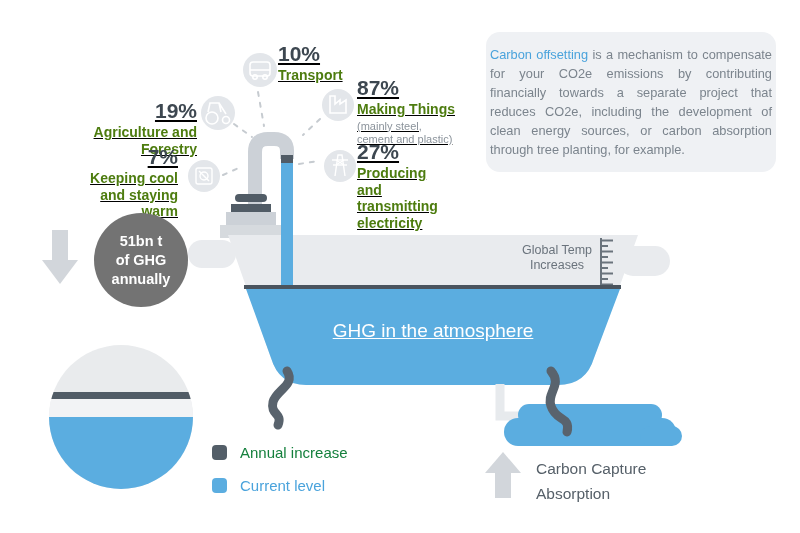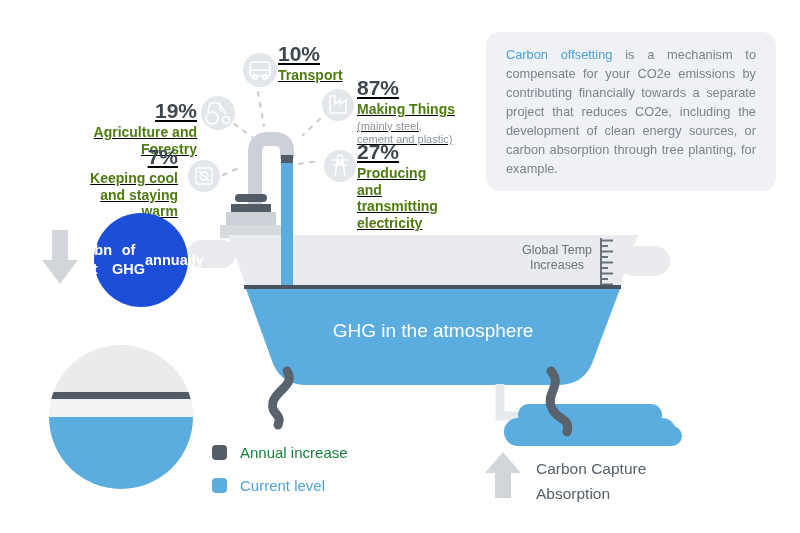--- a/index.html
+++ b/index.html
@@ -14,33 +14,33 @@
   .em .note{font-size:11px;color:#8b939b;line-height:1.2;margin-top:2px;}
   .em.right{text-align:right;}
   #em-transport{left:278px;top:43px;width:95px;}
   #em-agri{right:603px;top:84px;width:110px;margin-top:16px;}
   #em-making{left:357px;top:77px;width:100px;}
   #em-cool{right:622px;top:146px;width:105px;}
   #em-elec{left:357px;top:141px;width:92px;}
 
   
   .infobox{position:absolute;left:486px;top:32px;width:290px;box-sizing:border-box;
-           padding:13px 20px;background:#eff1f4;border-radius:14px;
+           padding:13px 4px;background:#eff1f4;border-radius:14px;
            font-size:12.8px;line-height:19px;color:#7b848d;text-align:justify;}
   .infobox .hl{color:#4aa3dc;}
 
   
   .badge{position:absolute;left:94px;top:213px;width:94px;height:94px;border-radius:50%;
-         background:#1d4ed8;color:#fff;display:flex;flex-direction:row;
+         background:#737373;color:#fff;display:flex;flex-direction:column;
          align-items:center;justify-content:center;font-size:14.5px;font-weight:bold;
          line-height:19px;text-align:center;}
 
   
   .tublabel{position:absolute;left:246px;top:320px;width:374px;text-align:center;
-            color:#fff;font-size:19px;}
+            color:#fff;font-size:19px;text-decoration:underline;}
 
   
   .templabel{position:absolute;right:208px;top:243px;text-align:center;
              font-size:12.5px;line-height:15px;color:#6a737c;}
 
   
   .legend{position:absolute;left:212px;top:444px;}
   .legrow{display:flex;align-items:center;margin-bottom:16px;}
   .legsq{width:15px;height:15px;border-radius:4px;margin-right:13px;}
   .legrow .t{font-size:15px;}

